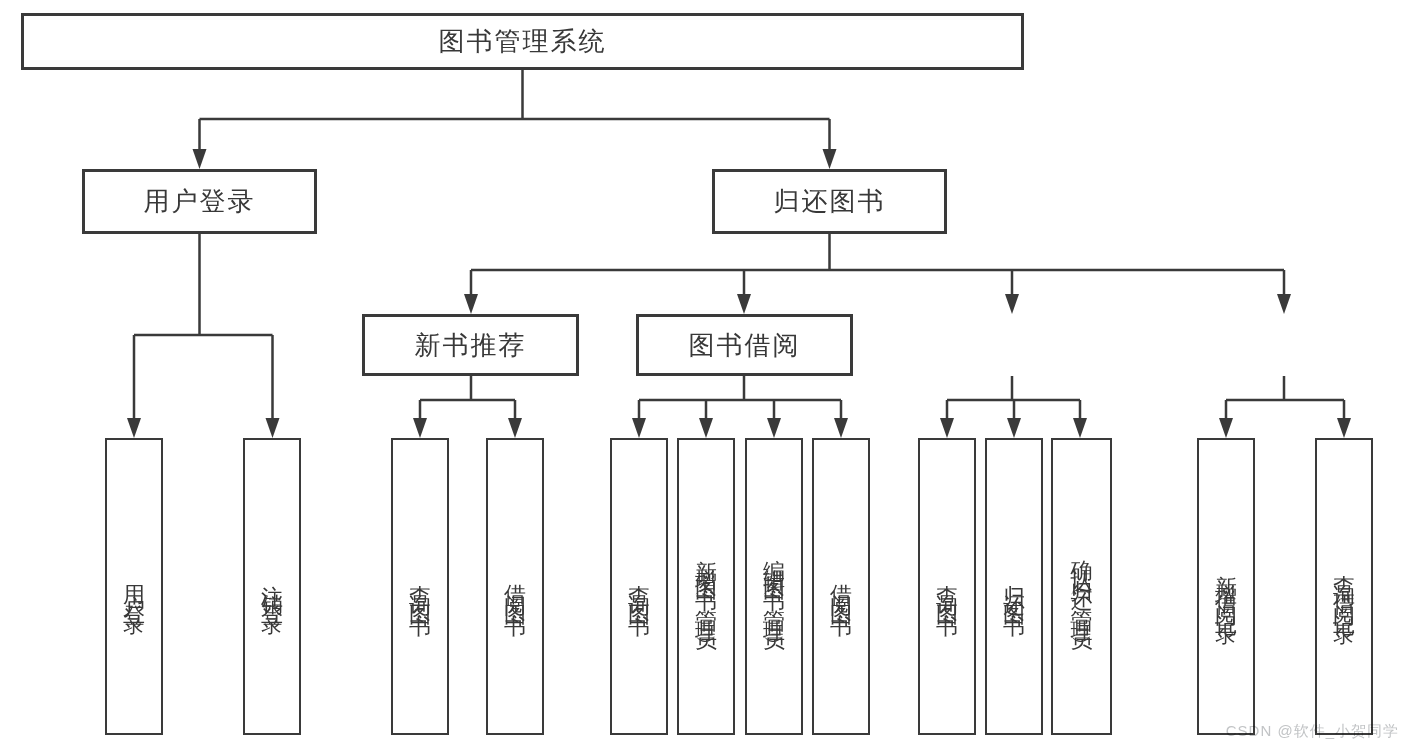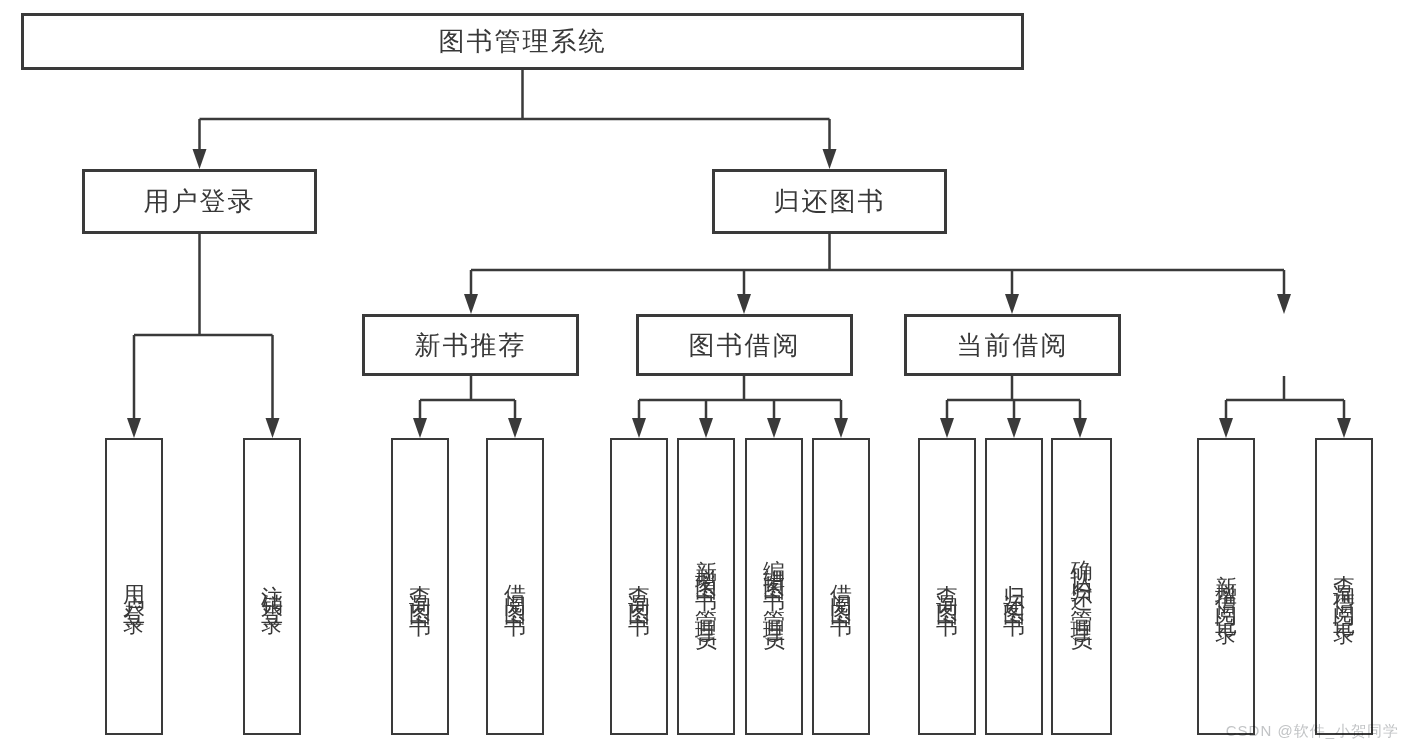--- a/index.html
+++ b/index.html
@@ -133,23 +133,20 @@
   <div class="box l2-box l2-b">
     <span class="hlabel">归还图书</span>
   </div>
 
   <div class="box l3-box l3-b">
     <span class="hlabel">图书借阅</span>
   </div>
   <div class="box l3-box l3-a">
     <span class="hlabel">新书推荐</span>
   </div>
-  <div class="box l3-box l3-c">
-    <span class="hlabel">当前借阅</span>
-  </div>
 
   <div class="box leaf" style="left:105px">
     <span class="vlabel">用户登录</span>
   </div>
   <div class="box leaf" style="left:243px">
     <span class="vlabel">注销登录</span>
   </div>
 
   <div class="box leaf" style="left:391px">
     <span class="vlabel">查询图书</span>

